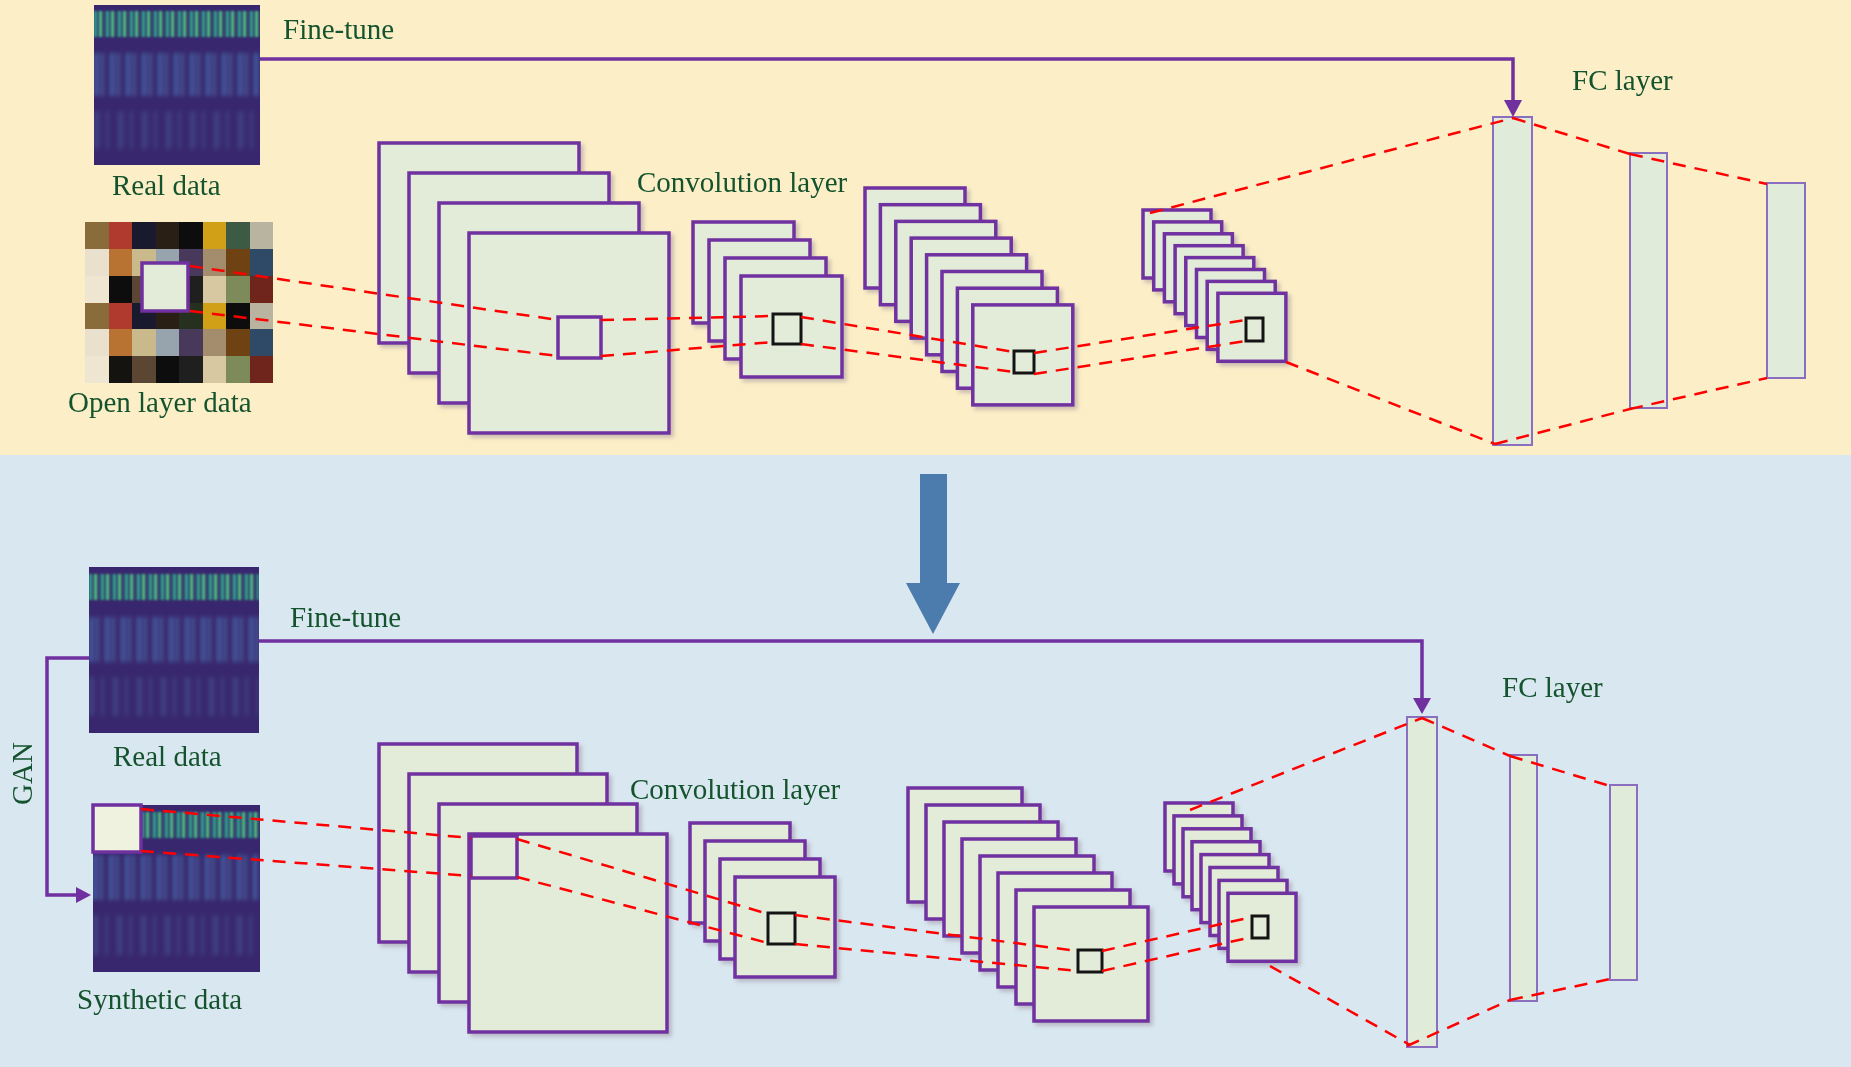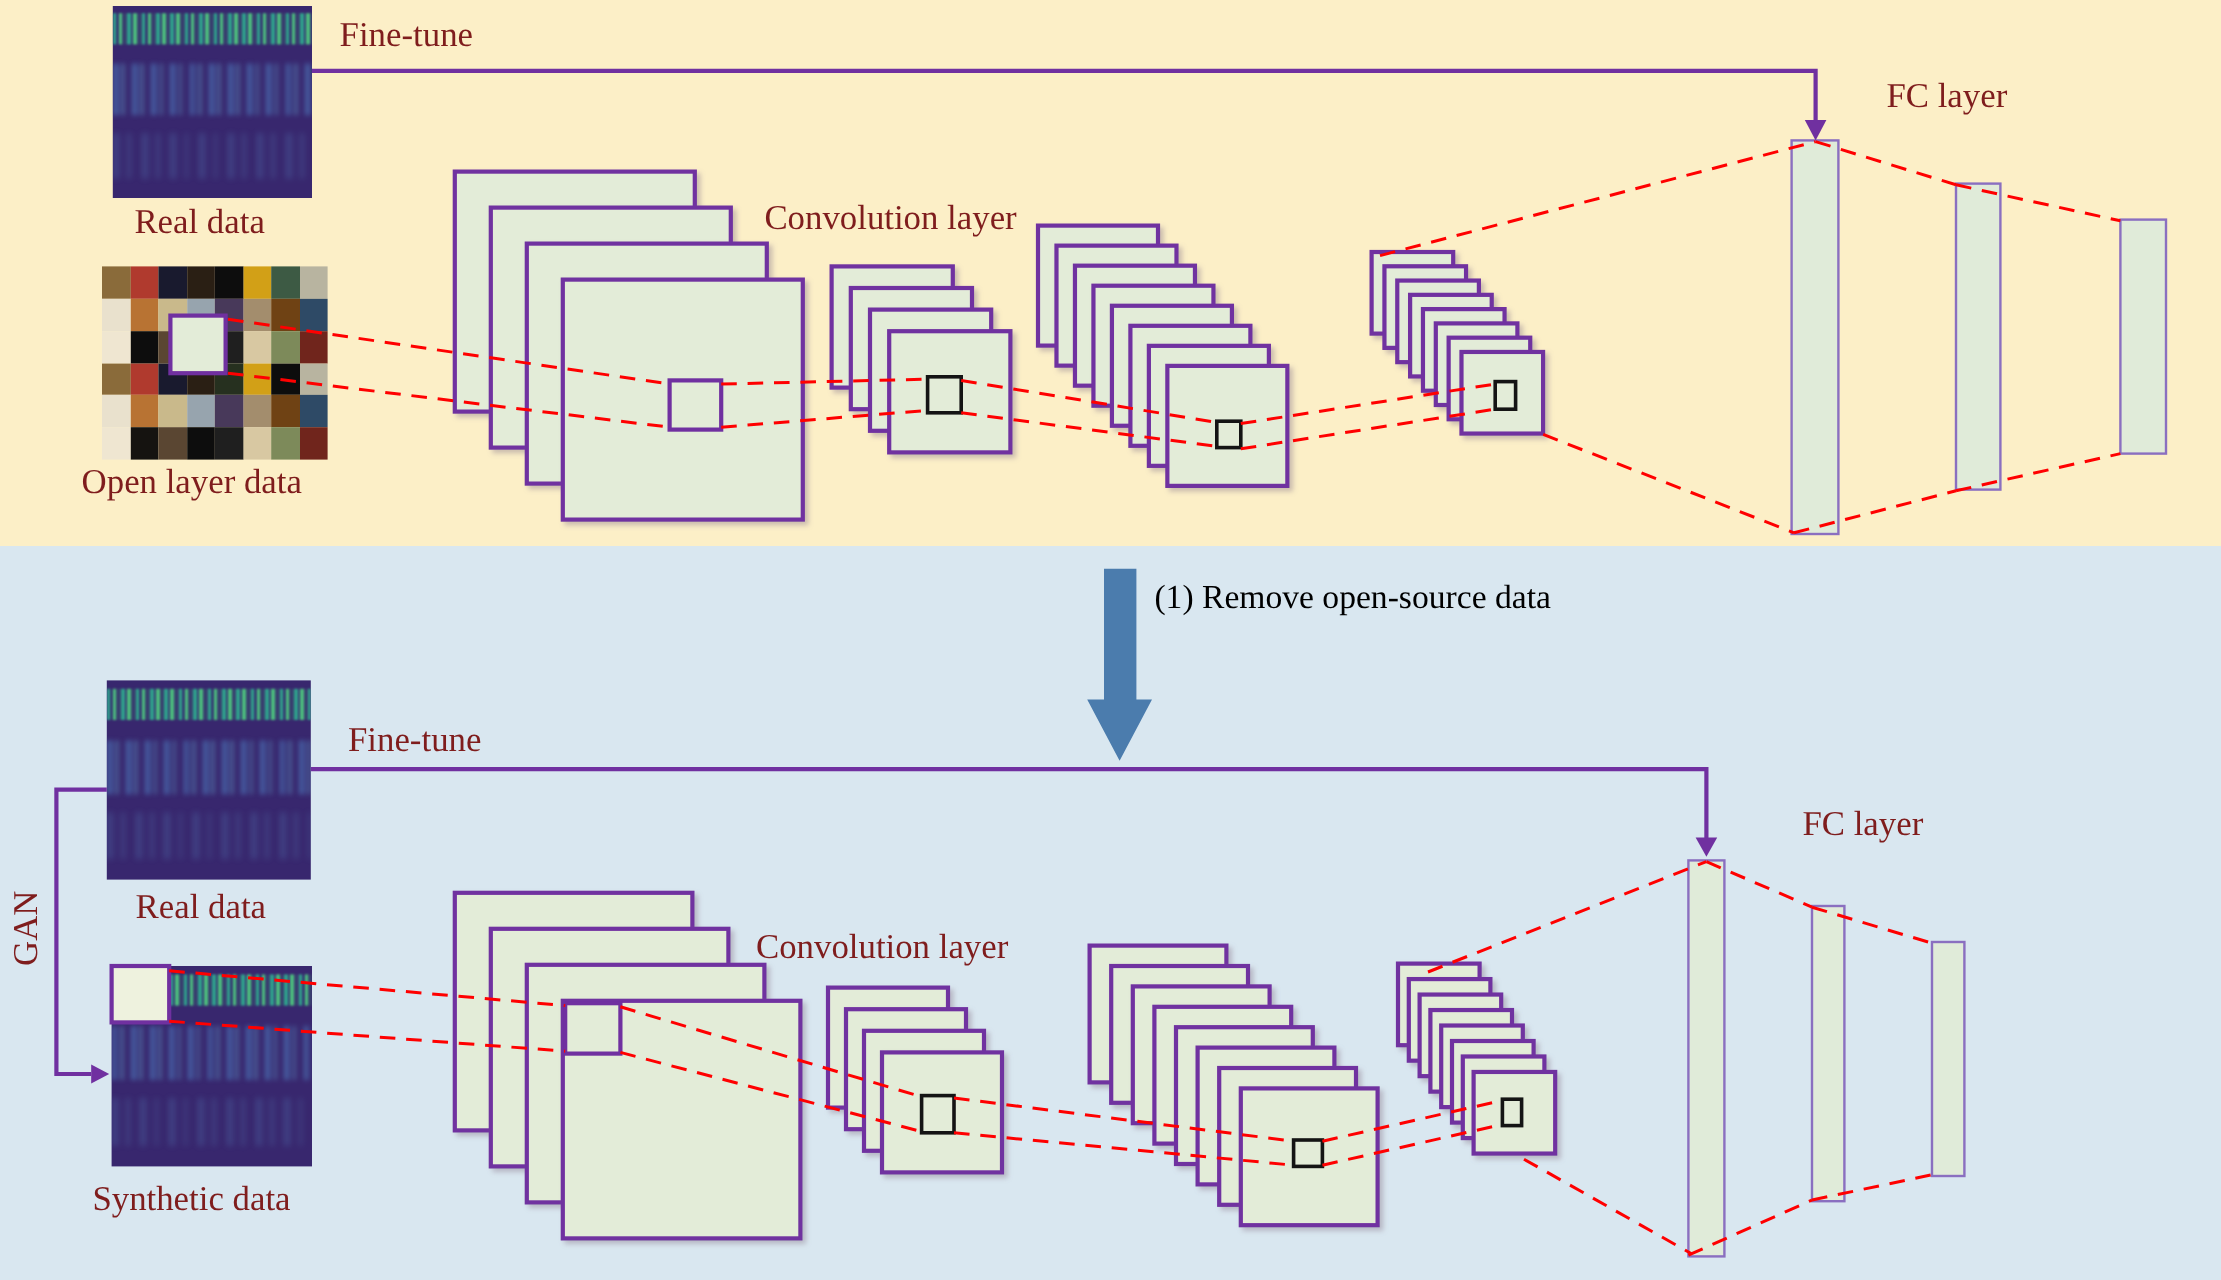--- a/index.html
+++ b/index.html
@@ -4,21 +4,21 @@
 <style>
   html,body{margin:0;padding:0;}
   body{
     width:1851px;height:1067px;position:relative;overflow:hidden;
     font-family:"Liberation Serif", serif;background:#ffffff;
   }
   .panel{position:absolute;left:0;width:1851px;z-index:0;}
   #panel-top{top:0;height:455px;background:var(--panel-top-bg,#FCEFC7);}
   #panel-bottom{top:455px;height:612px;background:var(--panel-bottom-bg,#D9E7F0);}
 
-  .label{position:absolute;color:#7f1d1d;white-space:nowrap;z-index:2;font-size:29px;}
+  .label{position:absolute;color:#14532d;white-space:nowrap;z-index:2;font-size:29px;}
 
   
   .spectro{position:absolute;z-index:1;background:#38276E;overflow:hidden;}
   .spectro .band{position:absolute;left:0;right:0;}
   .spectro .b1{top:4%;height:16%;
     background:repeating-linear-gradient(90deg,#2fa08c 0 3px,rgba(47,160,140,.15) 3px 5px,#4cbd7e 5px 8px,rgba(60,180,120,.18) 8px 12px);
     filter:blur(1px);}
   .spectro .b2{top:30%;height:27%;
     background:repeating-linear-gradient(90deg,rgba(80,130,195,.75) 0 4px,rgba(60,100,170,.12) 4px 7px,rgba(100,165,205,.5) 7px 10px,rgba(0,0,0,0) 10px 16px);
     filter:blur(2px);opacity:.85;}
@@ -118,21 +118,20 @@
 <div class="label" style="left:1572px;top:64px">FC layer</div>
 
 <div class="label" style="left:290px;top:601px">Fine-tune</div>
 <div class="label" style="left:113px;top:740px">Real data</div>
 <div class="label" style="left:77px;top:983px">Synthetic data</div>
 <div class="label" style="left:630px;top:773px">Convolution layer</div>
 <div class="label" style="left:1502px;top:671px">FC layer</div>
 <div class="label" id="gan-label">GAN</div>
 
 <div id="transition-steps">
-  <div>(1) Remove open-source data</div>
 </div>
 
 <svg id="diagram-svg" width="1851" height="1067">
   <defs>
     <filter id="ds" x="-20%" y="-20%" width="150%" height="150%">
       <feDropShadow dx="3" dy="3" stdDeviation="2" flood-color="#8d7f90" flood-opacity="0.45"></feDropShadow>
     </filter>
   </defs>
   <g id="g-shapes">
       <rect x="379" y="143" width="200" height="200" fill="#E3ECD8" stroke="#7030A0" stroke-width="3.5" filter="url(#ds)"></rect>

